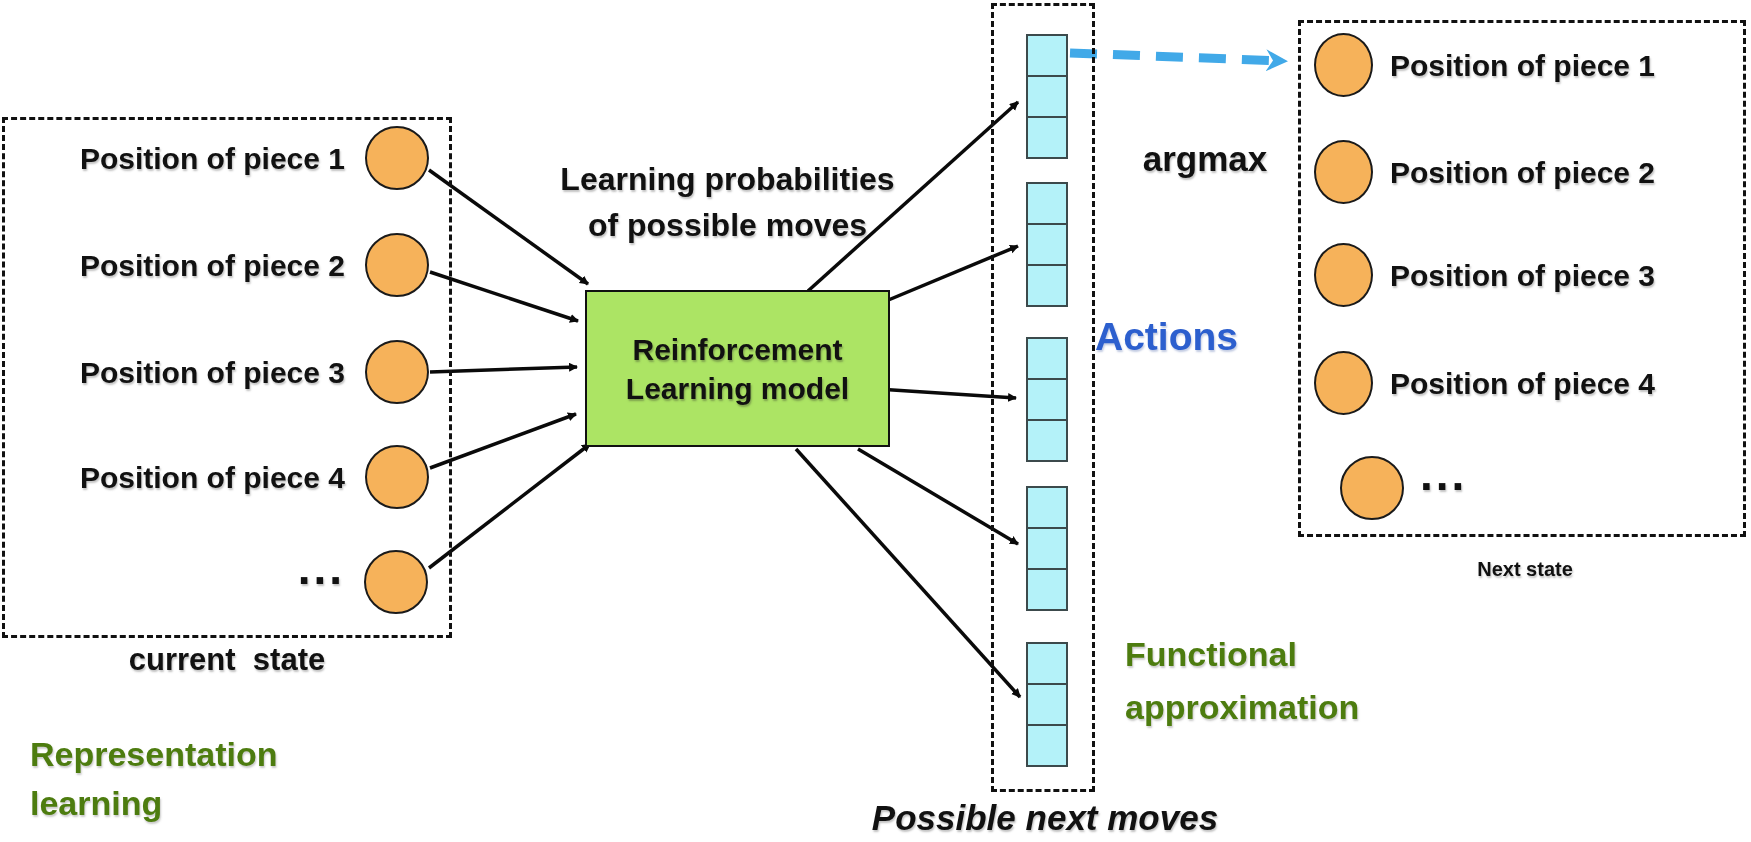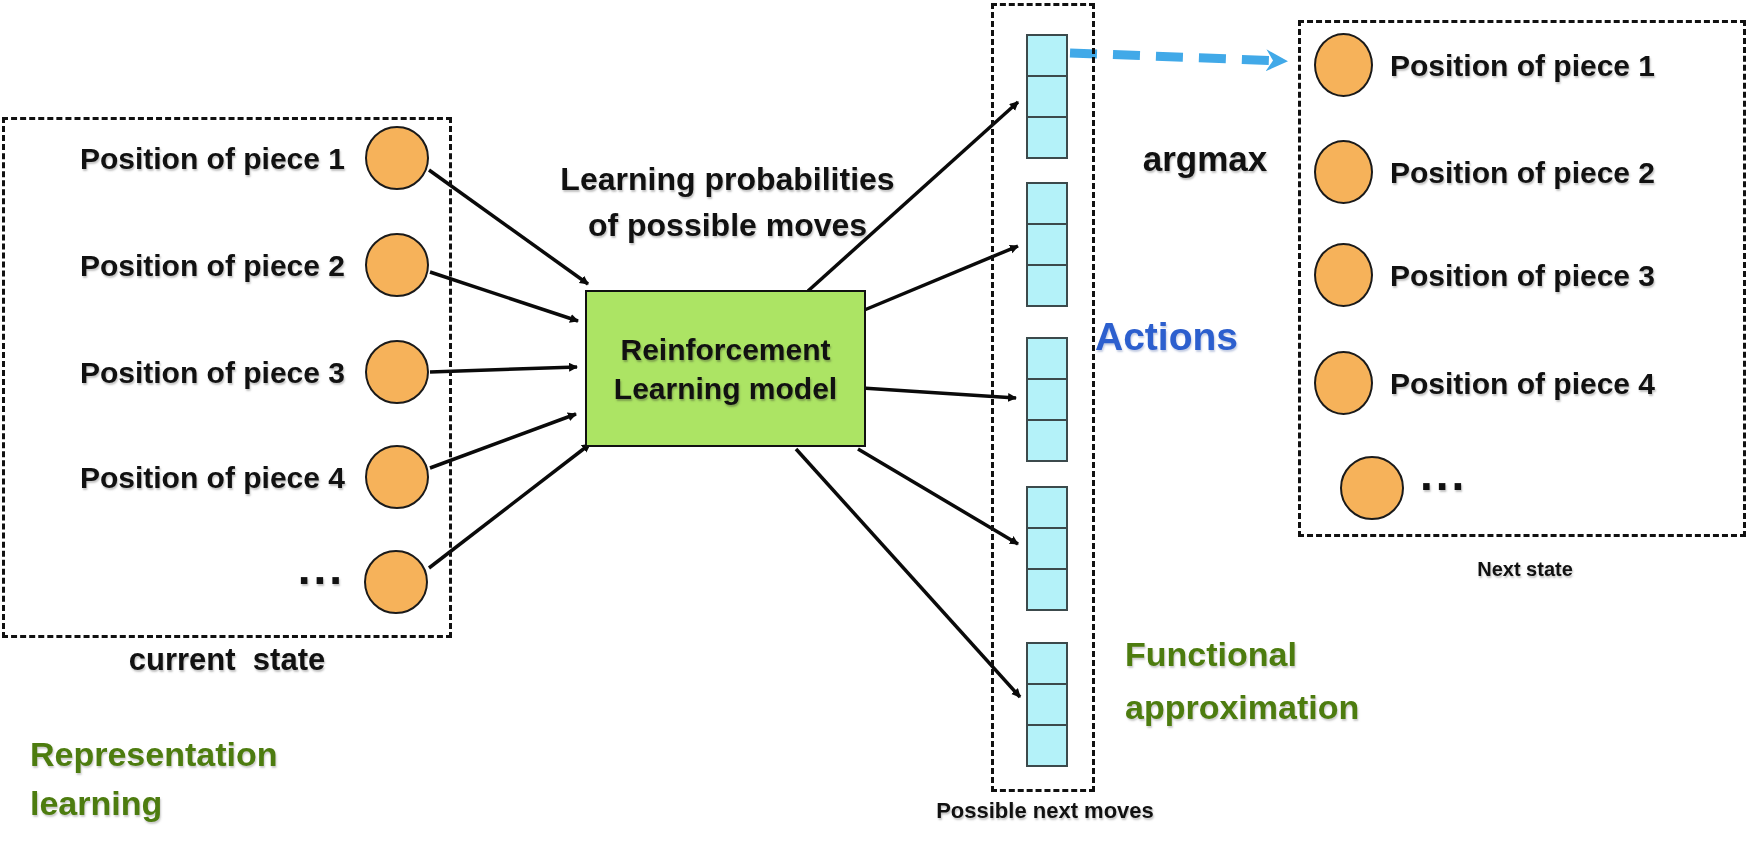--- a/index.html
+++ b/index.html
@@ -21,21 +21,21 @@
   .ellipsis-label{font-size:46px;letter-spacing:3px;}
   .caption{
     position:absolute;font-size:31px;text-align:center;white-space:pre;
     text-shadow:1px 2px 2px rgba(120,120,120,.45);
   }
   .red-label{
     position:absolute;color:#4d7c0f;font-size:34px;text-align:left;line-height:1.45;
     text-shadow:1px 2px 2px rgba(150,150,150,.5);
   }
   .model-box{
-    position:absolute;left:585px;top:290px;width:281px;height:157px;background:#ace464;
+    position:absolute;left:585px;top:290px;width:305px;height:157px;background:#ace464;
     border:2px solid #111;box-sizing:border-box;display:flex;flex-direction:column;
     align-items:center;justify-content:center;font-size:30px;line-height:1.3;text-align:center;
     text-shadow:1px 2px 2px rgba(90,110,60,.55);
   }
   .predicts{
     position:absolute;left:545px;top:156px;width:365px;text-align:center;
     font-size:32px;line-height:1.45;text-shadow:1px 2px 2px rgba(120,120,120,.45);
   }
   .sq{
     width:42px;height:43px;background:#b4f2f9;border:2px solid #3c4a4c;box-sizing:border-box;
@@ -134,21 +134,21 @@
     <div class="sq"></div>
     <div class="sq"></div>
     <div class="sq"></div>
   </div>
   <div class="sq-group" style="top:642px;">
     <div class="sq"></div>
     <div class="sq"></div>
     <div class="sq"></div>
   </div>
 
-  <div class="caption" style="left:820px;top:798px;width:450px;font-size:22px;">Possible next moves</div>
+  <div class="caption" style="left:820px;top:798px;width:450px;font-size:35px;font-style:italic;">Possible next moves</div>
 
   <div class="argmax">argmax</div>
   <div class="actions">Actions</div>
 
   <div class="red-label" style="left:1125px;top:628px;width:330px;line-height:1.55;">
     <div>Functional</div>
     <div>approximation</div>
   </div>
 
   <div class="dashed-box" style="left:1298px;top:20px;width:448px;height:517px;"></div>

